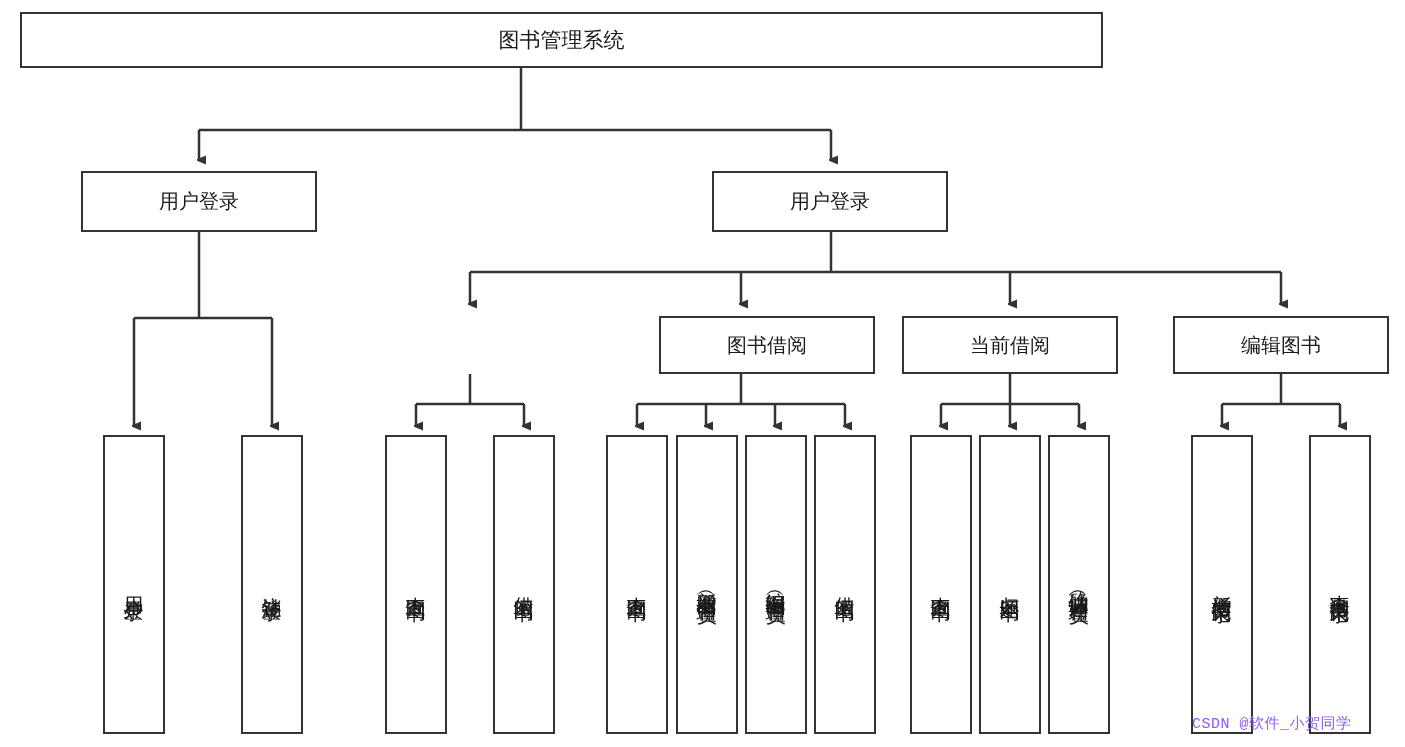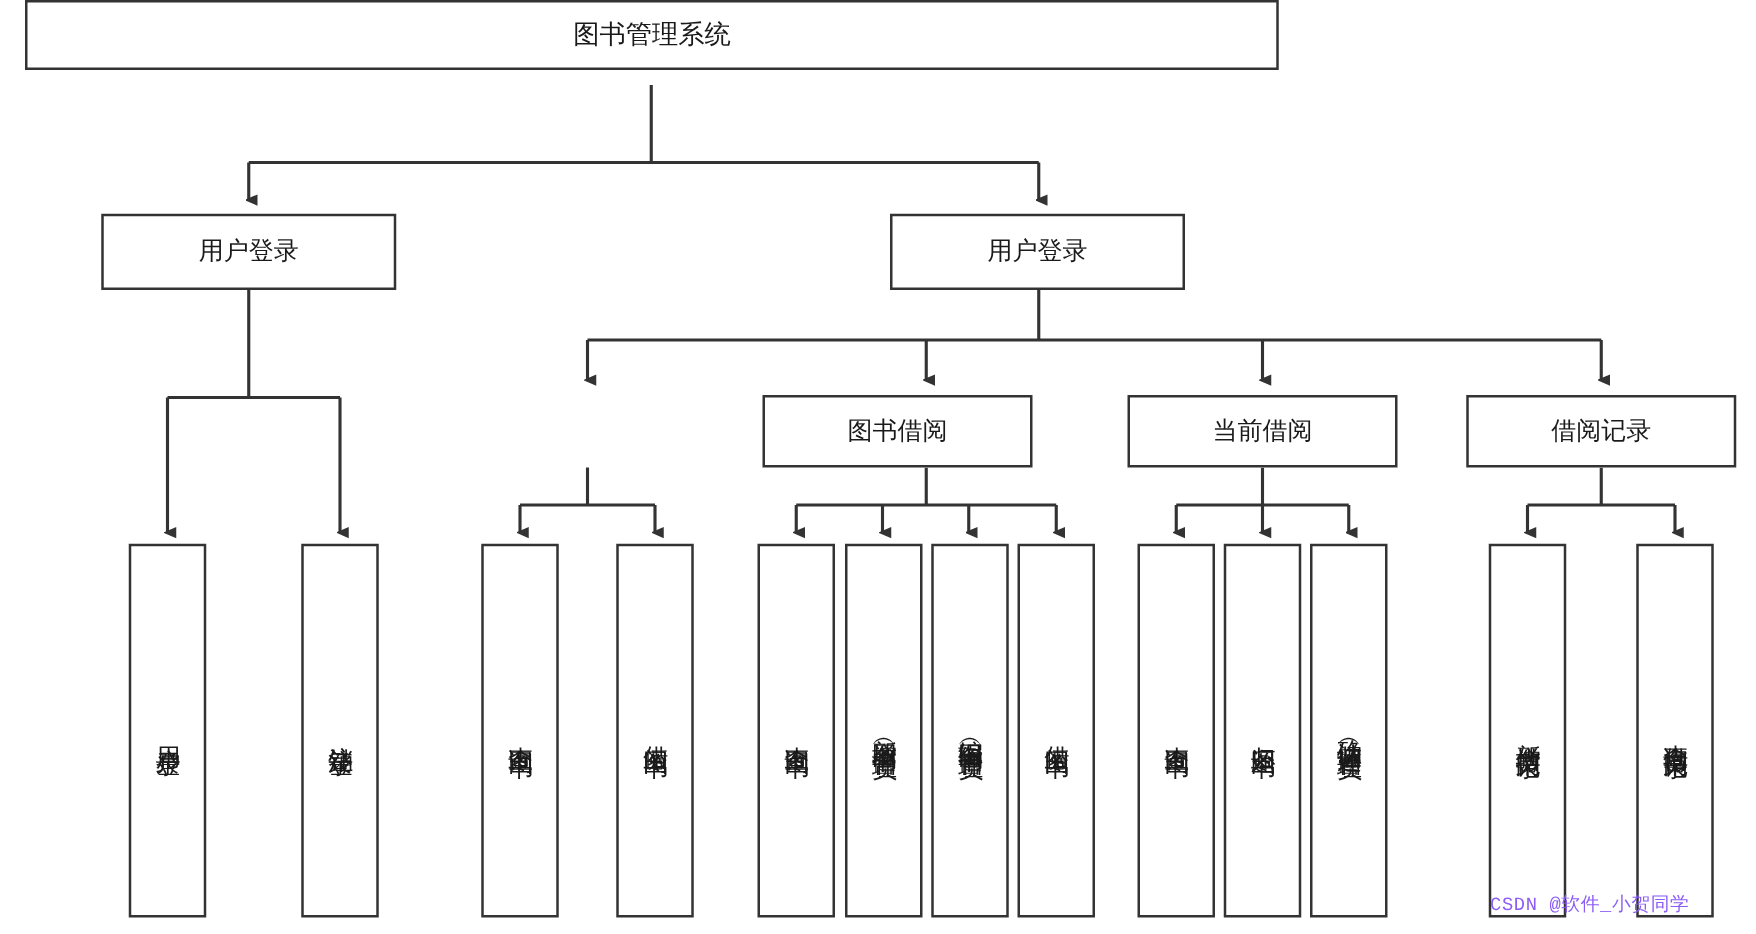--- a/index.html
+++ b/index.html
@@ -120,39 +120,39 @@
       <path d="M1010,404 L1010,426" marker-end="url(#arrowhead)"></path>
       <path d="M1079,404 L1079,426" marker-end="url(#arrowhead)"></path>
 
       <path d="M1281,374 L1281,404"></path>
       <path d="M1222,404 L1340,404"></path>
       <path d="M1222,404 L1222,426" marker-end="url(#arrowhead)"></path>
       <path d="M1340,404 L1340,426" marker-end="url(#arrowhead)"></path>
     </g>
   </svg>
 
-  <div class="node level-0" style="left:20px; top:0; width:1003px; height:56px;">
+  <div class="node level-0" style="left:20px; top:12px; width:1083px; height:56px;">
     <span class="node-label">图书管理系统</span>
   </div>
 
   <div class="node level-1" style="left:81px; top:171px; width:236px; height:61px;">
     <span class="node-label">用户登录</span>
   </div>
   <div class="node level-1" style="left:712px; top:171px; width:236px; height:61px;">
     <span class="node-label">用户登录</span>
   </div>
 
-  <div class="node level-2" style="left:610px; top:316px; width:216px; height:58px;">
+  <div class="node level-2" style="left:659px; top:316px; width:216px; height:58px;">
     <span class="node-label">图书借阅</span>
   </div>
   <div class="node level-2" style="left:902px; top:316px; width:216px; height:58px;">
     <span class="node-label">当前借阅</span>
   </div>
   <div class="node level-2" style="left:1173px; top:316px; width:216px; height:58px;">
-    <span class="node-label">借阅记录</span>
+    <span class="node-label">编辑图书</span>
   </div>
 
   <div class="node leaf" style="left:103px; top:435px; width:62px; height:299px;">
     <span class="node-label">用户登录</span>
   </div>
   <div class="node leaf" style="left:241px; top:435px; width:62px; height:299px;">
     <span class="node-label">注销登录</span>
   </div>
 
   <div class="node leaf" style="left:385px; top:435px; width:62px; height:299px;">

